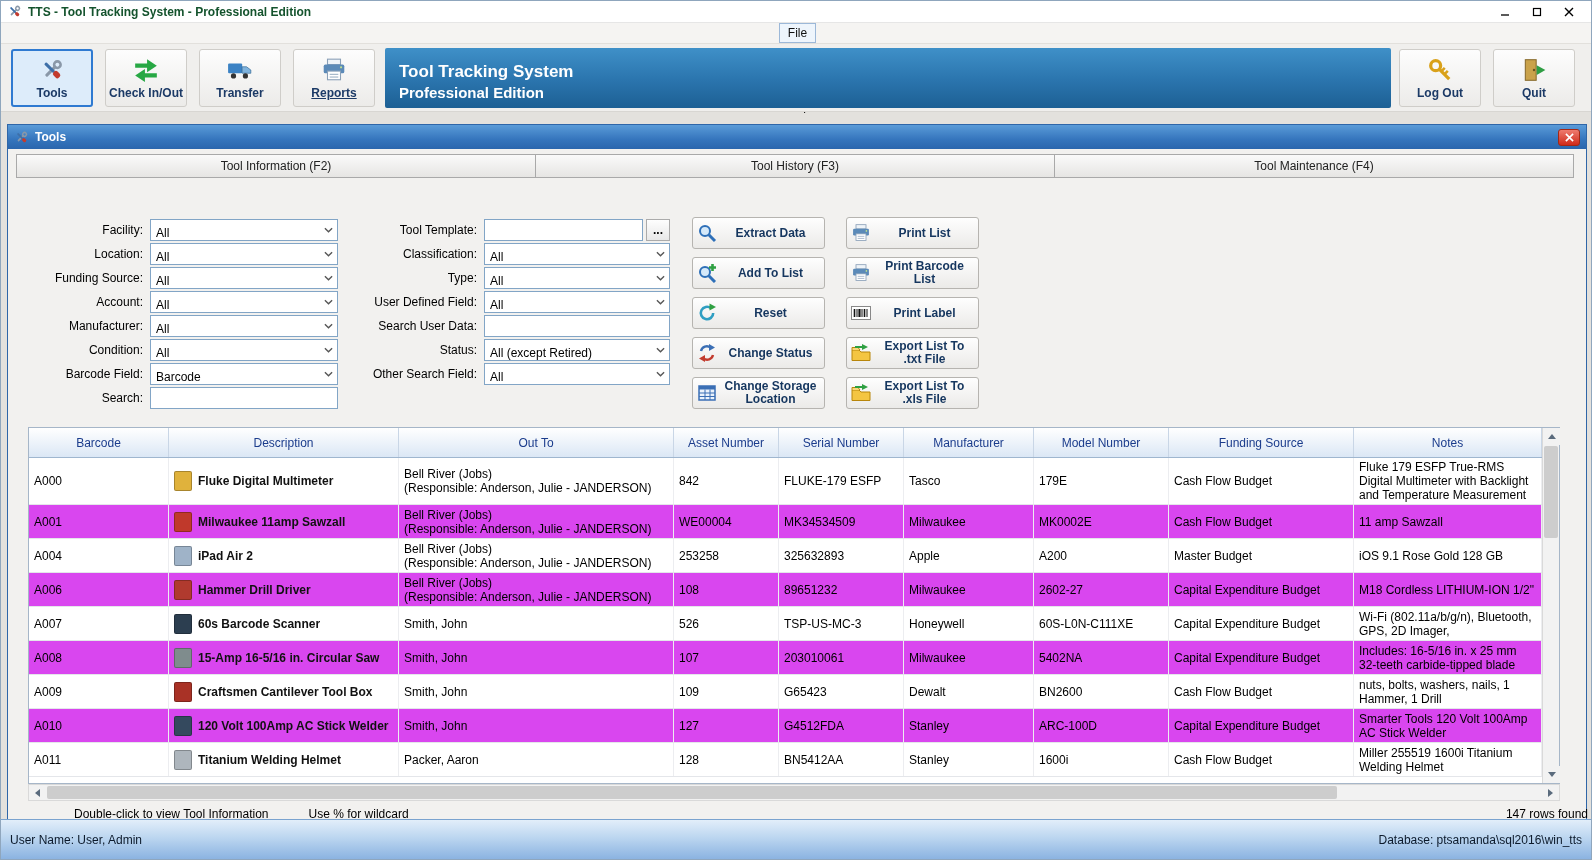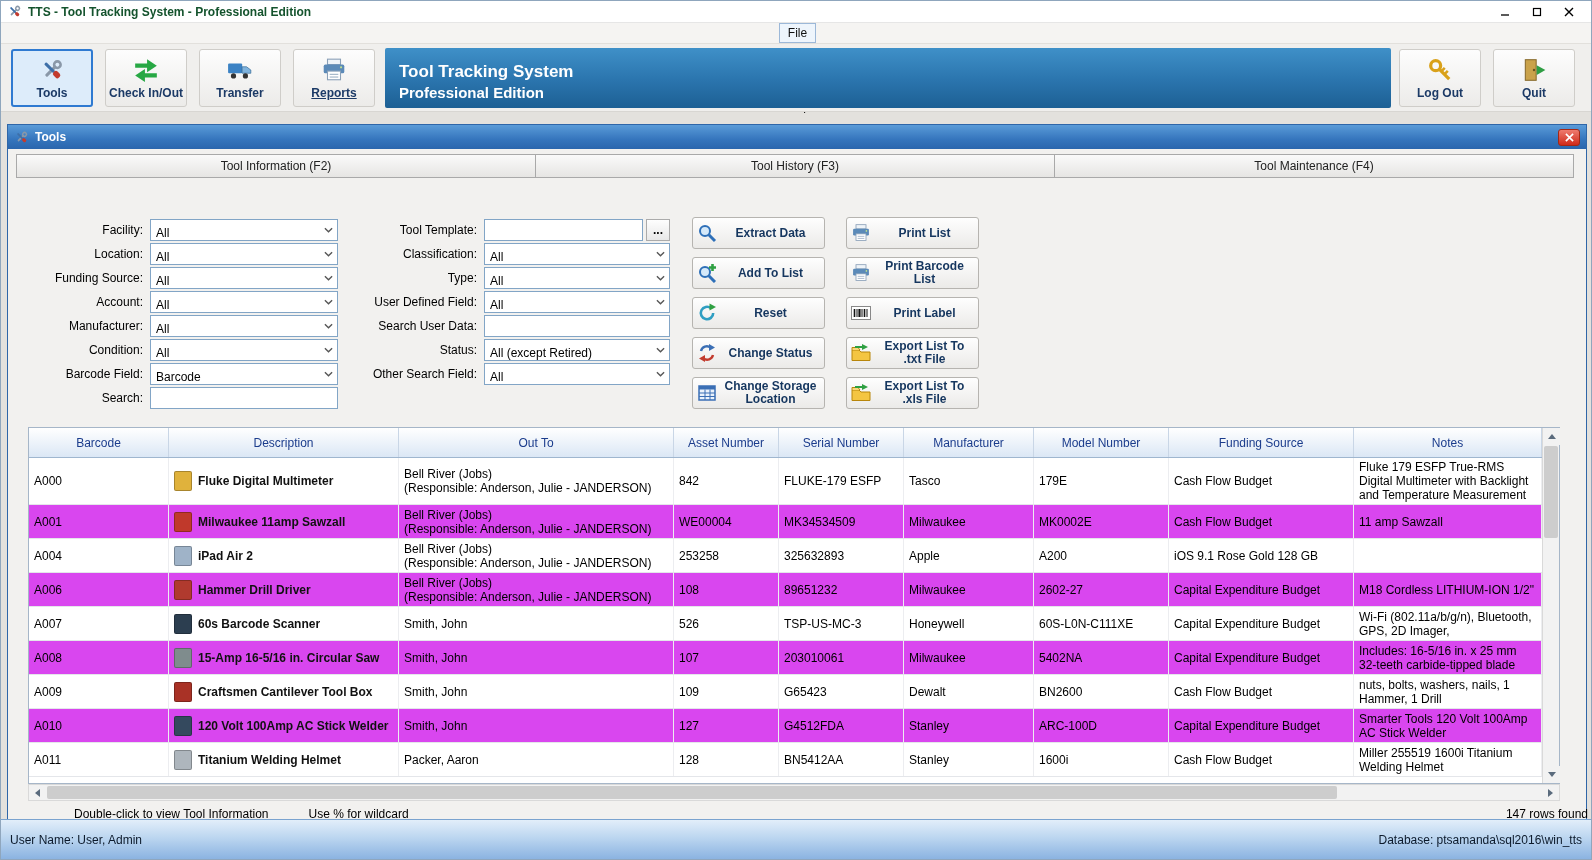--- a/index.html
+++ b/index.html
@@ -673,20 +673,21 @@
               <div class="gc c-desc">
                 <span class="thumb" style="background: rgb(159, 179, 200);"></span>
                 <span>iPad Air 2</span>
               </div>
               <div class="gc c-out">Bell River (Jobs)
 (Responsible: Anderson, Julie - JANDERSON)</div>
               <div class="gc">253258</div>
               <div class="gc">325632893</div>
               <div class="gc">Apple</div>
               <div class="gc">A200</div>
+              <div class="gc">Master Budget</div>
               <div class="gc c-notes">iOS 9.1 Rose Gold 128 GB</div>
             </div>
             <div class="g-row alt">
               <div class="gc c-bar">A006</div>
               <div class="gc c-desc">
                 <span class="thumb" style="background: rgb(176, 58, 46);"></span>
                 <span>Hammer Drill Driver</span>
               </div>
               <div class="gc c-out">Bell River (Jobs)
 (Responsible: Anderson, Julie - JANDERSON)</div>

